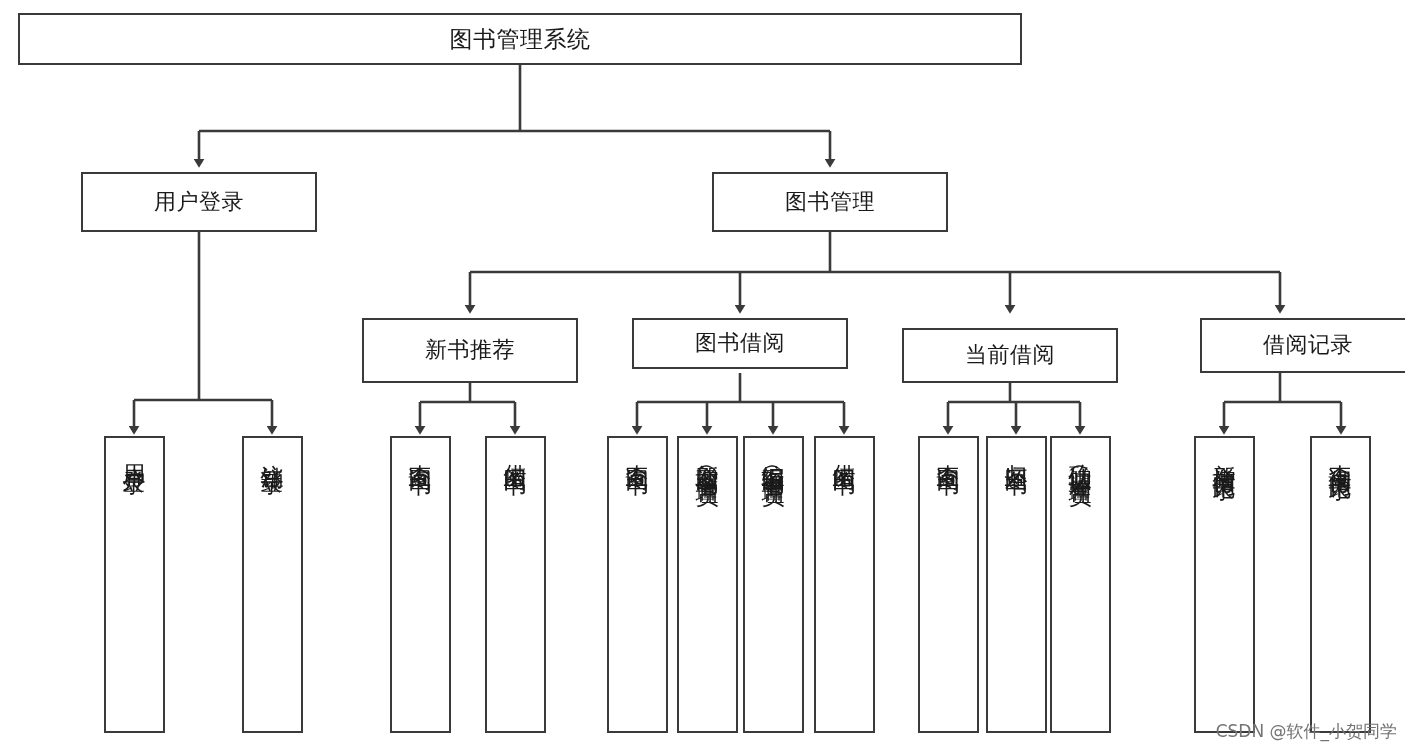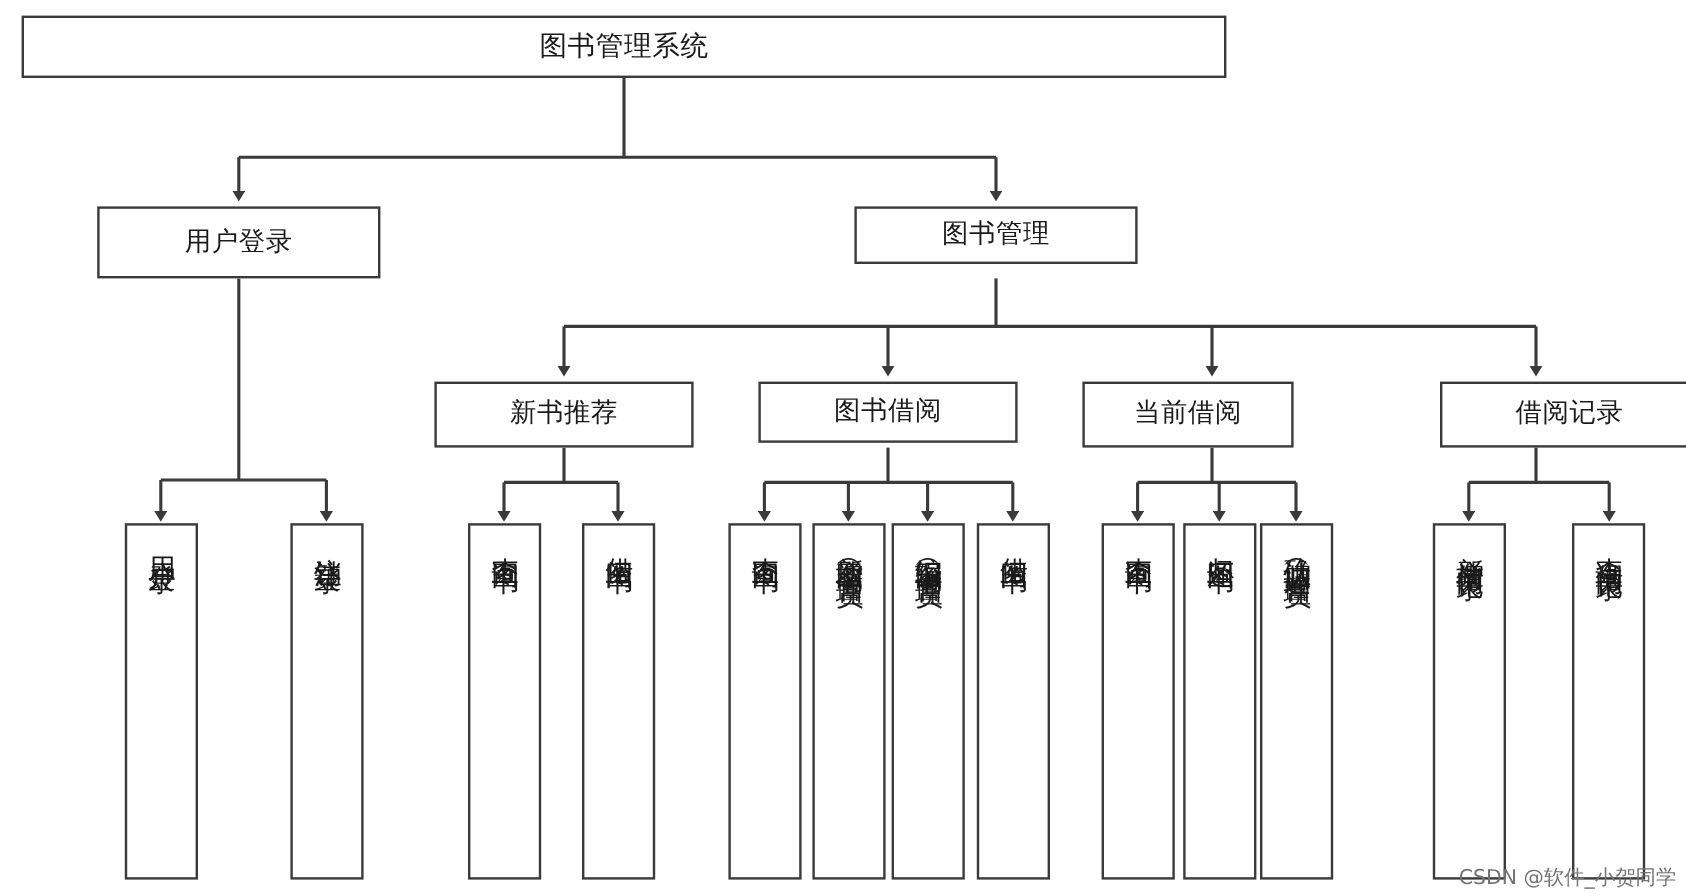--- a/index.html
+++ b/index.html
@@ -130,31 +130,31 @@
     </g>
   </svg>
 
   <div class="node horiz root" style="left:18px; top:13px; width:1004px; height:52px;">
     <span class="label">图书管理系统</span>
   </div>
 
   <div class="node horiz" style="left:81px; top:172px; width:236px; height:60px;">
     <span class="label">用户登录</span>
   </div>
-  <div class="node horiz" style="left:712px; top:172px; width:236px; height:48px;">
+  <div class="node horiz" style="left:712px; top:172px; width:236px; height:60px;">
     <span class="label">图书管理</span>
   </div>
 
-  <div class="node horiz" style="left:362px; top:318px; width:216px; height:55px;">
+  <div class="node horiz" style="left:362px; top:318px; width:216px; height:65px;">
     <span class="label">新书推荐</span>
   </div>
   <div class="node horiz" style="left:632px; top:318px; width:216px; height:51px;">
     <span class="label">图书借阅</span>
   </div>
-  <div class="node horiz" style="left:902px; top:318px; width:176px; height:55px;">
+  <div class="node horiz" style="left:902px; top:328px; width:216px; height:55px;">
     <span class="label">当前借阅</span>
   </div>
   <div class="node horiz" style="left:1172px; top:318px; width:216px; height:55px;margin-left:28px;">
     <span class="label">借阅记录</span>
   </div>
 
   <div class="node vert" style="left:104px; top:436px; width:61px; height:297px;">
     <span class="label">用户登录</span>
   </div>
   <div class="node vert" style="left:242px; top:436px; width:61px; height:297px;">

